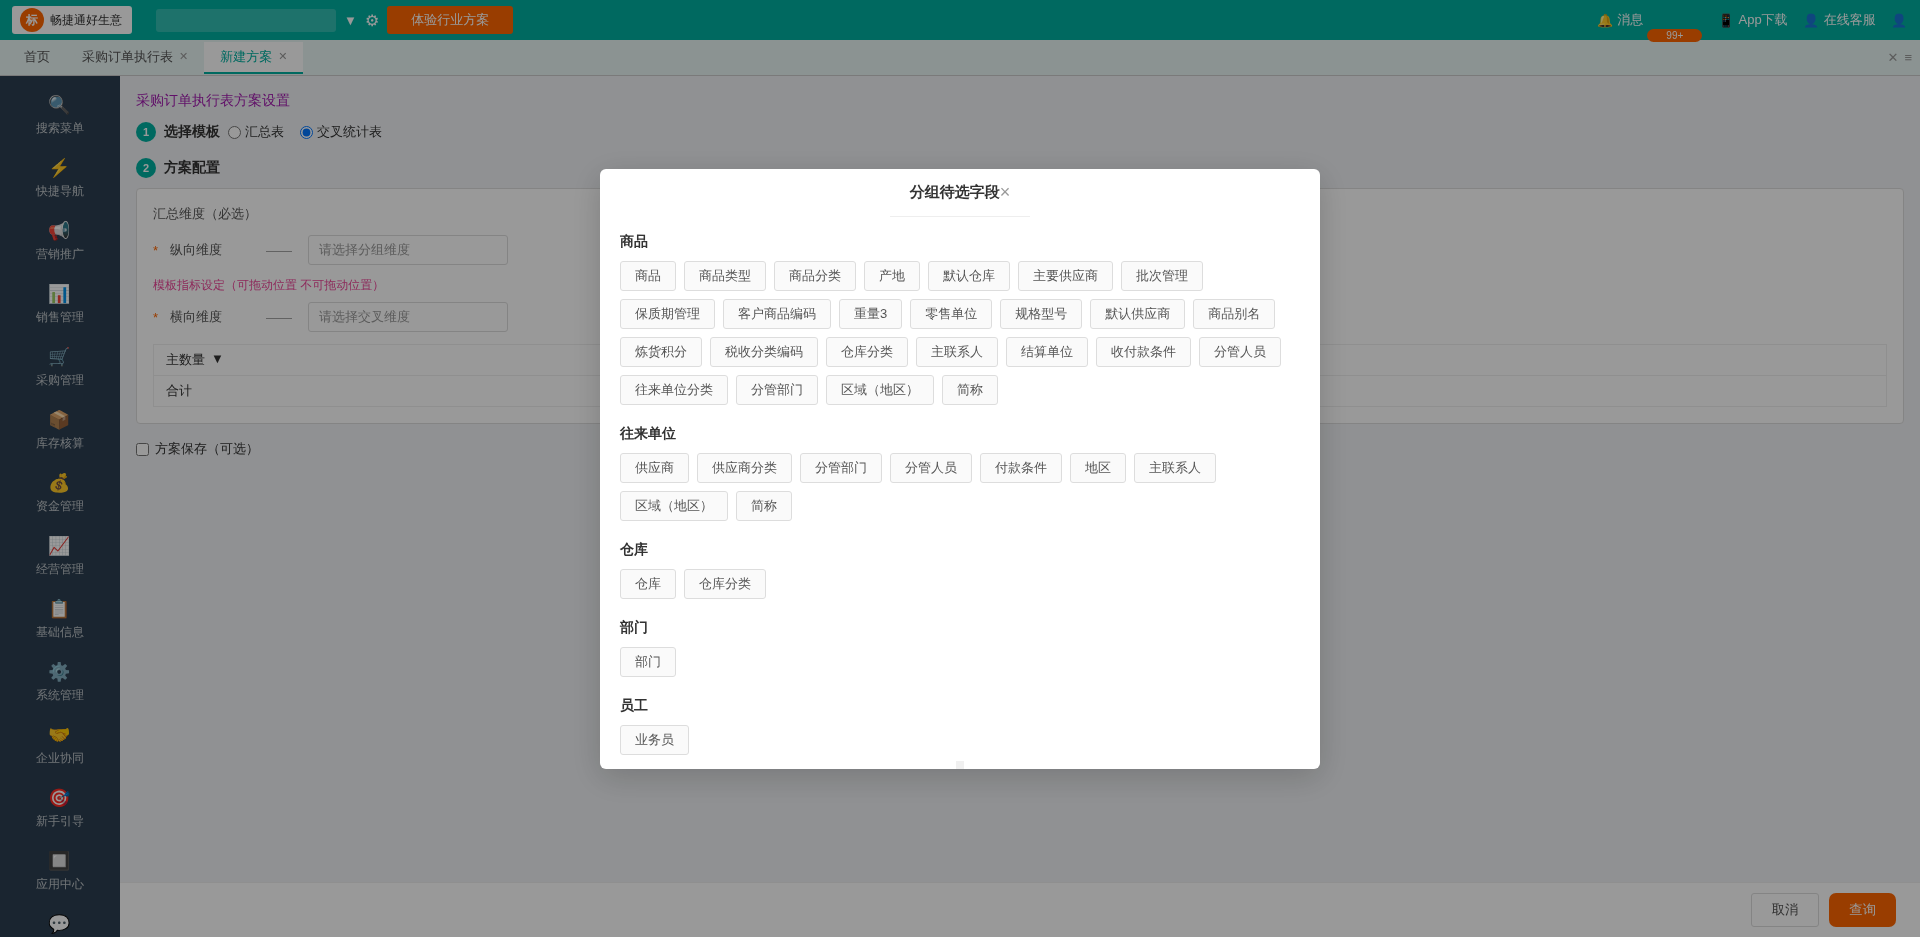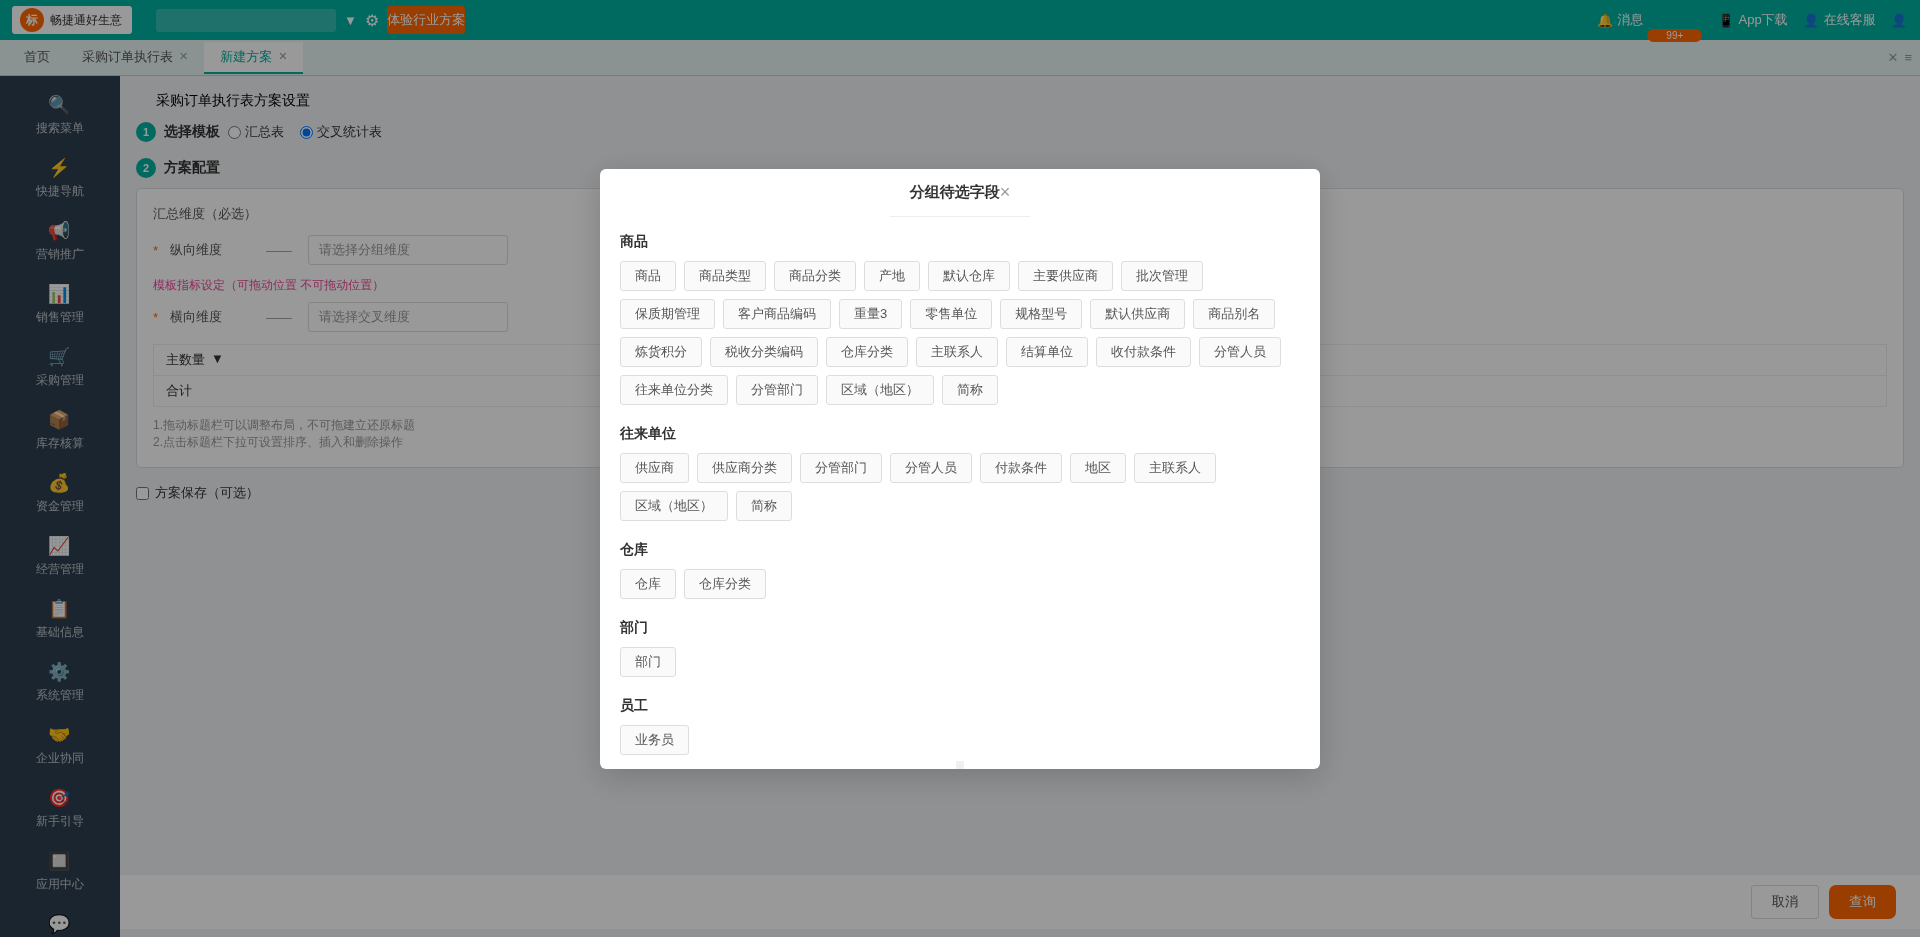--- a/index.html
+++ b/index.html
@@ -36,21 +36,21 @@
       padding: 4px 10px;
       color: #fff;
       font-size: 13px;
       width: 180px;
     }
     .top-bar .experience-btn {
       background: #f60;
       color: #fff;
       border: none;
       border-radius: 3px;
-      padding: 5px 0;
+      padding: 5px 24px;
       cursor: pointer;
       font-size: 13px;
     }
     .top-bar .right-area {
       display: flex; align-items: center; gap: 16px;
       margin-left: auto; color: #fff; font-size: 13px;
     }
     .top-bar .right-item { display: flex; align-items: center; gap: 4px; cursor: pointer; }
     .badge {
       background: #f60;
@@ -108,21 +108,21 @@
     }
     .sidebar-item .icon { font-size: 18px; }
 
     
     .main-content {
       flex: 1;
       padding: 16px;
       overflow: auto;
       position: relative;
     }
-    .page-title { font-size: 14px; color: #000000; margin-bottom: 12px; margin-left: 20px; }
+    .page-title { font-size: 14px; color: #a21caf; margin-bottom: 12px; }
 
     
     .step-section { margin-bottom: 16px; }
     .step-header {
       display: flex; align-items: center; gap: 8px;
       margin-bottom: 10px;
     }
     .step-num {
       width: 20px; height: 20px;
       background: #00b0a0;
@@ -152,21 +152,21 @@
       border-radius: 3px;
       padding: 5px 10px;
       font-size: 13px;
       color: #999;
       min-width: 200px;
     }
 
     
     .footer-btns {
       position: fixed;
-      bottom: 8px;
+      bottom: 0;
       right: 0;
       background: #fff;
       border-top: 1px solid #eee;
       padding: 10px 24px;
       display: flex;
       gap: 10px;
       justify-content: flex-end;
       width: calc(100% - 120px);
     }
     .btn-cancel {
@@ -419,24 +419,20 @@
             <div style="flex:1;padding:6px 12px;">
               <span>金额</span>
             </div>
           </div>
           <div style="display:flex;">
             <div style="flex:1;padding:6px 12px;border-right:1px solid #eee;">合计</div>
             <div style="flex:1;padding:6px 12px;">合计</div>
           </div>
         </div>
 
-        <div style="margin-top:10px;font-size:12px;color:#999;">
-          <div>1.拖动标题栏可以调整布局，不可拖建立还原标题</div>
-          <div>2.点击标题栏下拉可设置排序、插入和删除操作</div>
-        </div>
       </div>
     </div>
 
     <div style="margin-top:12px;display:flex;align-items:center;gap:6px;">
       <input type="checkbox" style="">
       <span>方案保存（可选）</span>
     </div>
   </div>
 </div>
 

